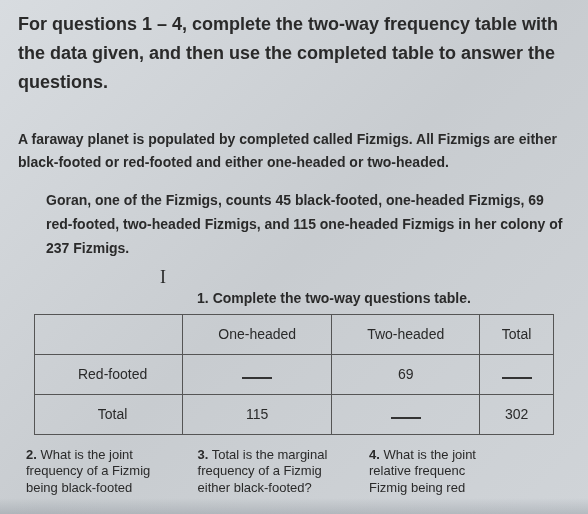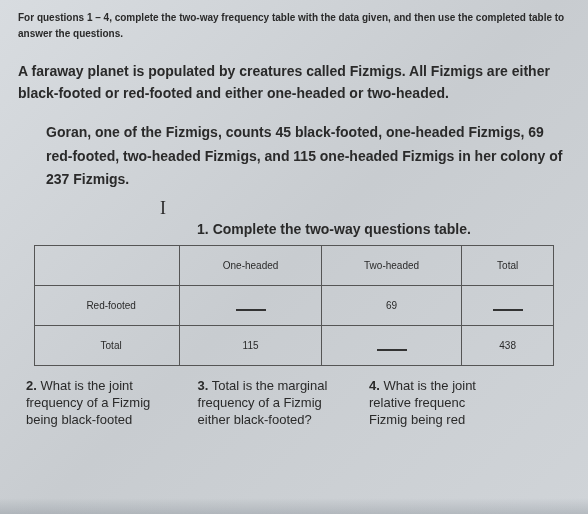--- a/index.html
+++ b/index.html
@@ -11,24 +11,24 @@
       width: 588px;
       height: 514px;
       background: linear-gradient(135deg, #d8dce0 0%, #c8ccd0 50%, #d0d4d8 100%);
       font-family: Arial, sans-serif;
       color: #2a2a2a;
       padding: 10px 18px;
       overflow: hidden;
       position: relative;
     }
     .instructions {
-      font-size: 10px;
+      font-size: 18px;
       line-height: 1.6;
       font-weight: bold;
-      margin-bottom: 18px;
+      margin-bottom: 32px;
     }
     .setup {
       font-size: 14px;
       line-height: 1.6;
       font-weight: bold;
       margin-bottom: 16px;
     }
     .problem {
       font-size: 14px;
       line-height: 1.7;
@@ -52,21 +52,21 @@
     }
     table {
       border-collapse: collapse;
       margin: 0 auto 12px auto;
       width: 520px;
     }
     td, th {
       border: 1.5px solid #555;
       padding: 10px 8px;
       text-align: center;
-      font-size: 10px;
+      font-size: 14px;
       font-weight: normal;
       height: 40px;
     }
     th {
       font-weight: normal;
     }
     .row-header {
       text-align: center;
       padding-left: 16px;
     }
@@ -97,21 +97,21 @@
       right: 0;
       height: 16px;
       background: linear-gradient(to bottom, transparent, rgba(100,110,120,0.25));
     }
   </style>
 </head>
 <body>
 
 <div class="instructions">For questions 1 – 4, complete the two-way frequency table with the data given, and then use the completed table to answer the questions.</div>
 
-<div class="setup">A faraway planet is populated by creatures called Fizmigs. All Fizmigs are either black-footed or red-footed and either one-headed or two-headed.</div>
+<div class="setup">A faraway planet is populated by completed called Fizmigs. All Fizmigs are either black-footed or red-footed and either one-headed or two-headed.</div>
 
 <div class="problem">Goran, one of the Fizmigs, counts 45 black-footed, one-headed Fizmigs, 69 red-footed, two-headed Fizmigs, and 115 one-headed Fizmigs in her colony of 237 Fizmigs.</div>
 
 <div class="cursor">I</div>
 
 <div class="q1-label">
   <span>1.</span>
   <span>Complete the two-way questions table.</span>
 </div>
 
@@ -126,21 +126,21 @@
   <tr>
     <td class="row-header">Red-footed</td>
     <td><span class="blank"></span></td>
     <td>69</td>
     <td><span class="blank"></span></td>
   </tr>
   <tr>
     <td class="row-header">Total</td>
     <td>115</td>
     <td><span class="blank"></span></td>
-    <td>438</td>
+    <td>302</td>
   </tr>
 </tbody>
   </table>
 
 <div class="questions-row">
   <div class="question">
     <span class="qnum">2.</span>
     <span>What is the joint</span><br>
     <span>frequency of a Fizmig</span><br>
     <span>being black-footed</span>

